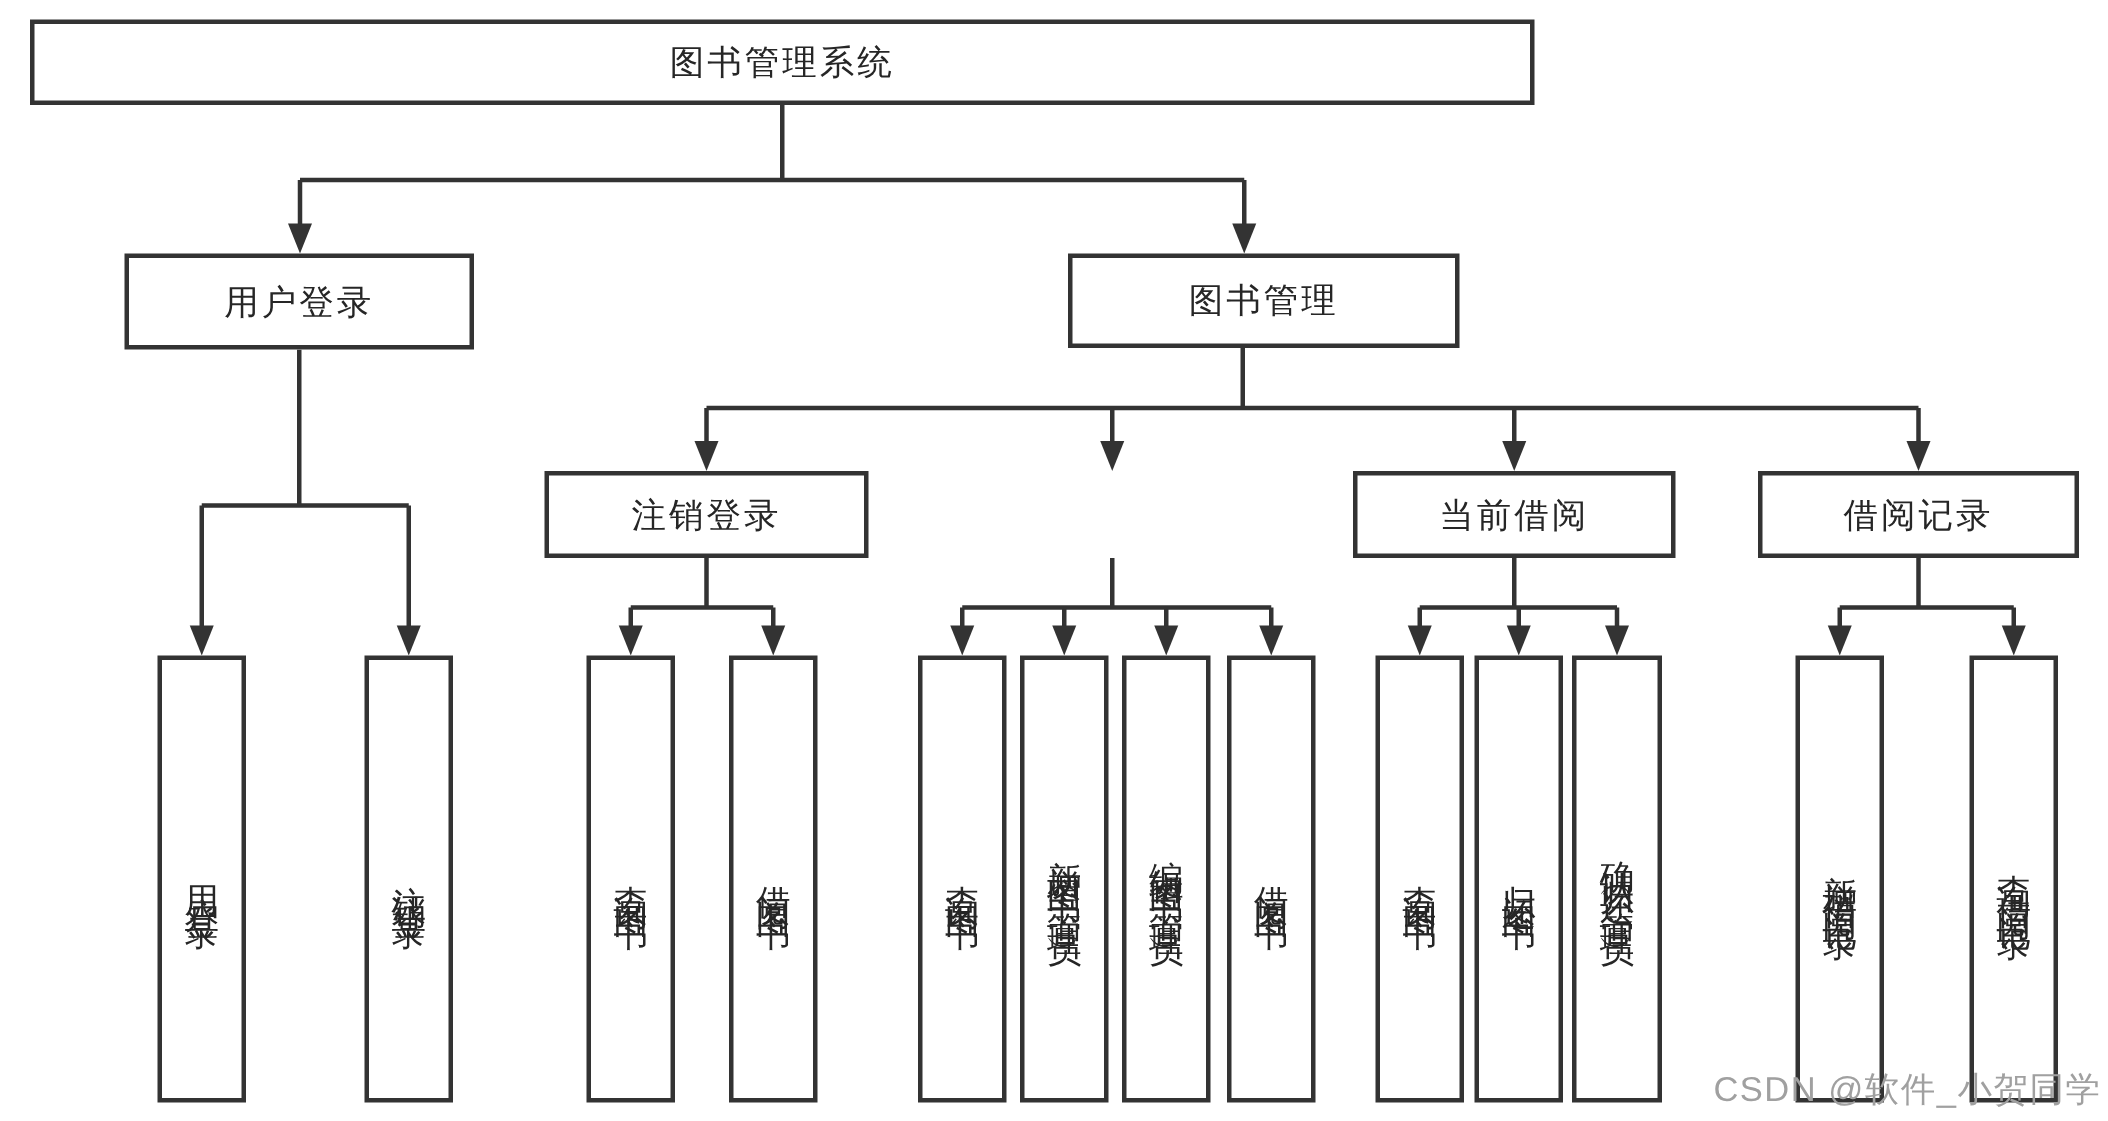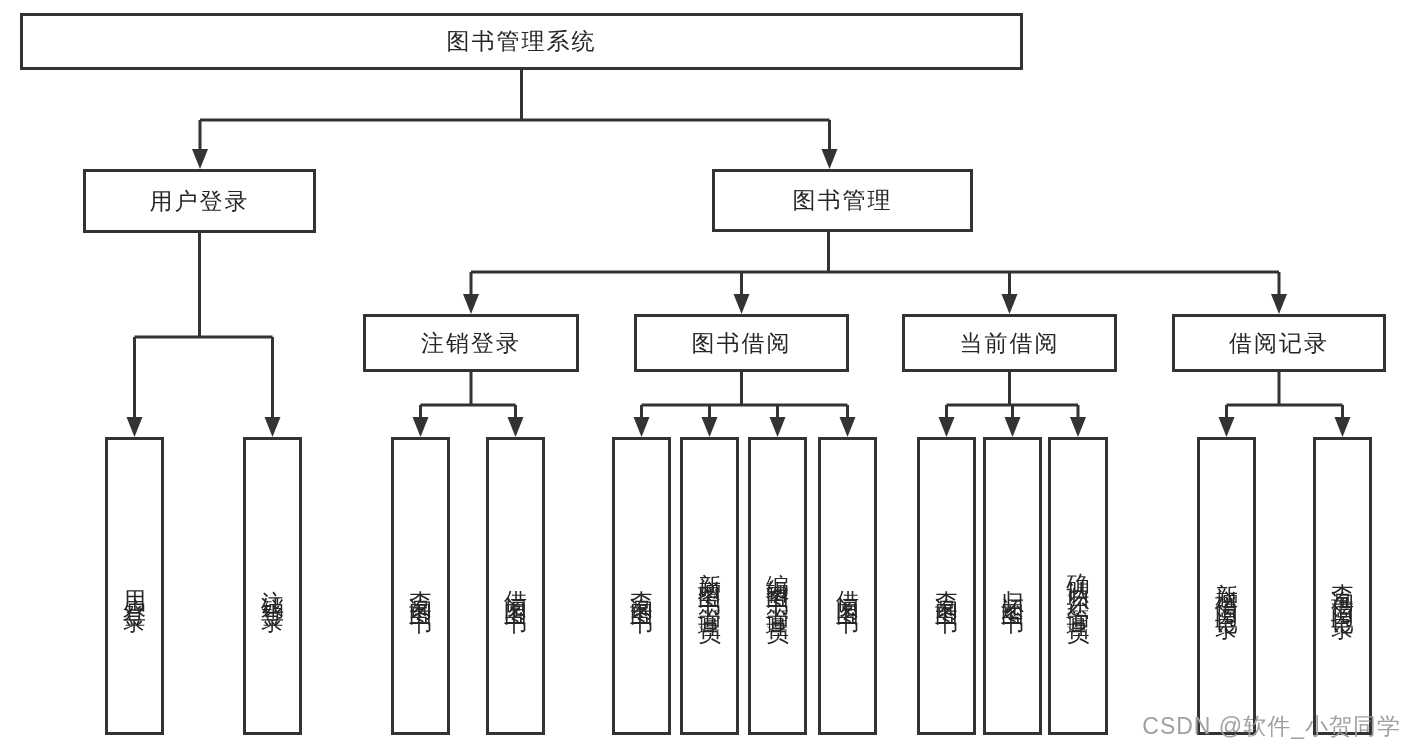--- a/index.html
+++ b/index.html
@@ -129,21 +129,20 @@
       <polygon points="1342.5,437 1334.5,417 1350.5,417"></polygon>
     </g>
   </svg>
 
   <div class="node hnode root-node">图书管理系统</div>
 
   <div class="node hnode l2-user">用户登录</div>
   <div class="node hnode l2-book">图书管理</div>
 
   <div class="node hnode l3 l3-newbooks">注销登录</div>
-  <div class="node hnode l3 l3-borrow">图书借阅</div>
   <div class="node hnode l3 l3-current">当前借阅</div>
   <div class="node hnode l3 l3-records">借阅记录</div>
 
   <div class="node vnode leaf-login">用户登录</div>
   <div class="node vnode leaf-logout">注销登录</div>
 
   <div class="node vnode leaf-nb-query">查询图书</div>
   <div class="node vnode leaf-nb-borrow">借阅图书</div>
 
   <div class="node vnode leaf-bb-query">查询图书</div>

